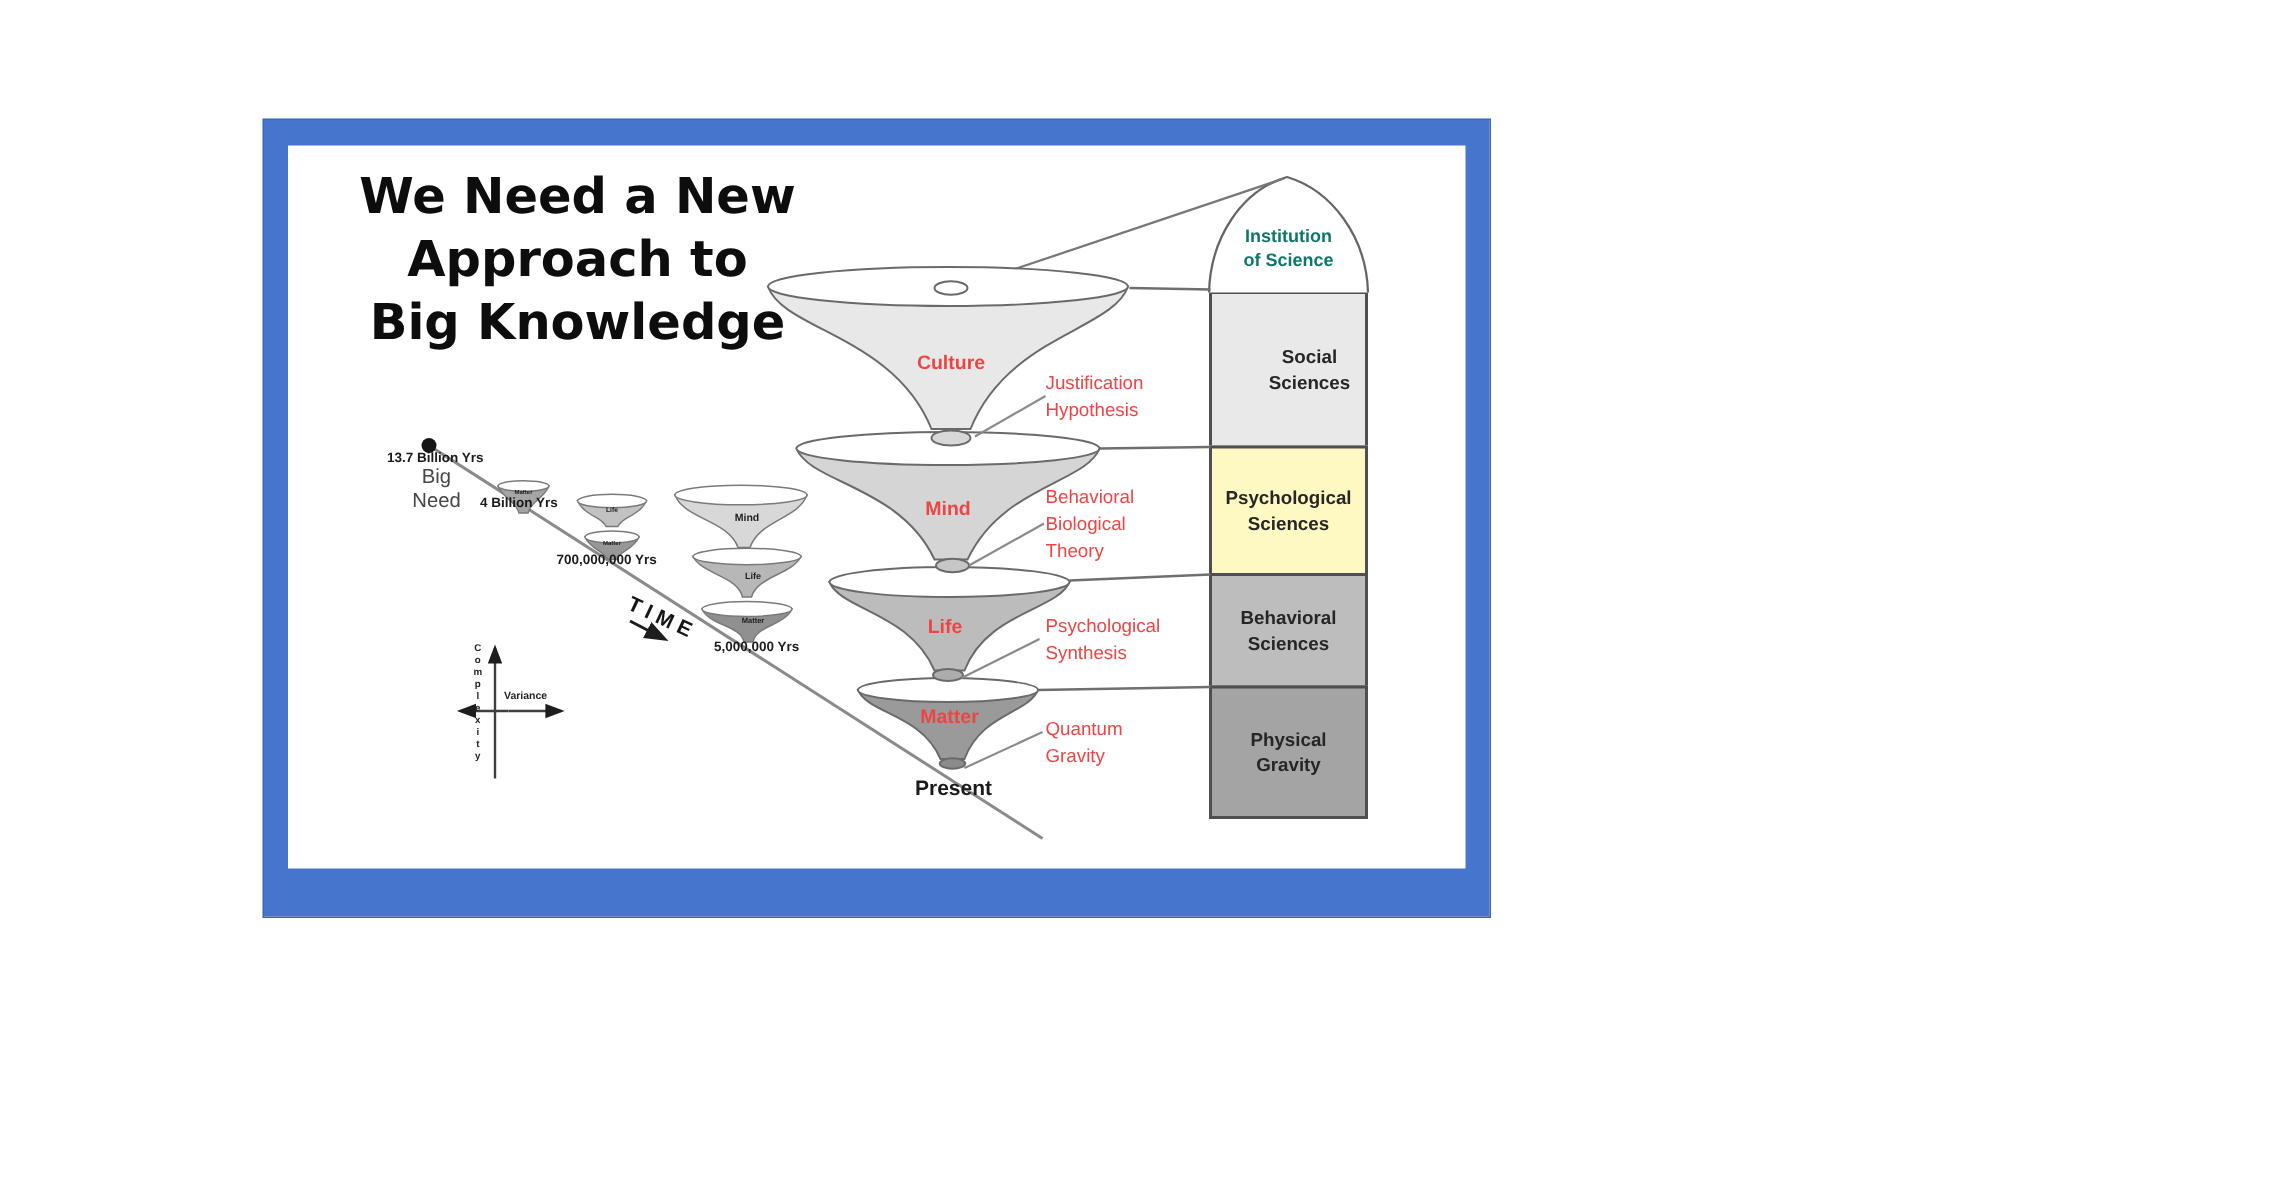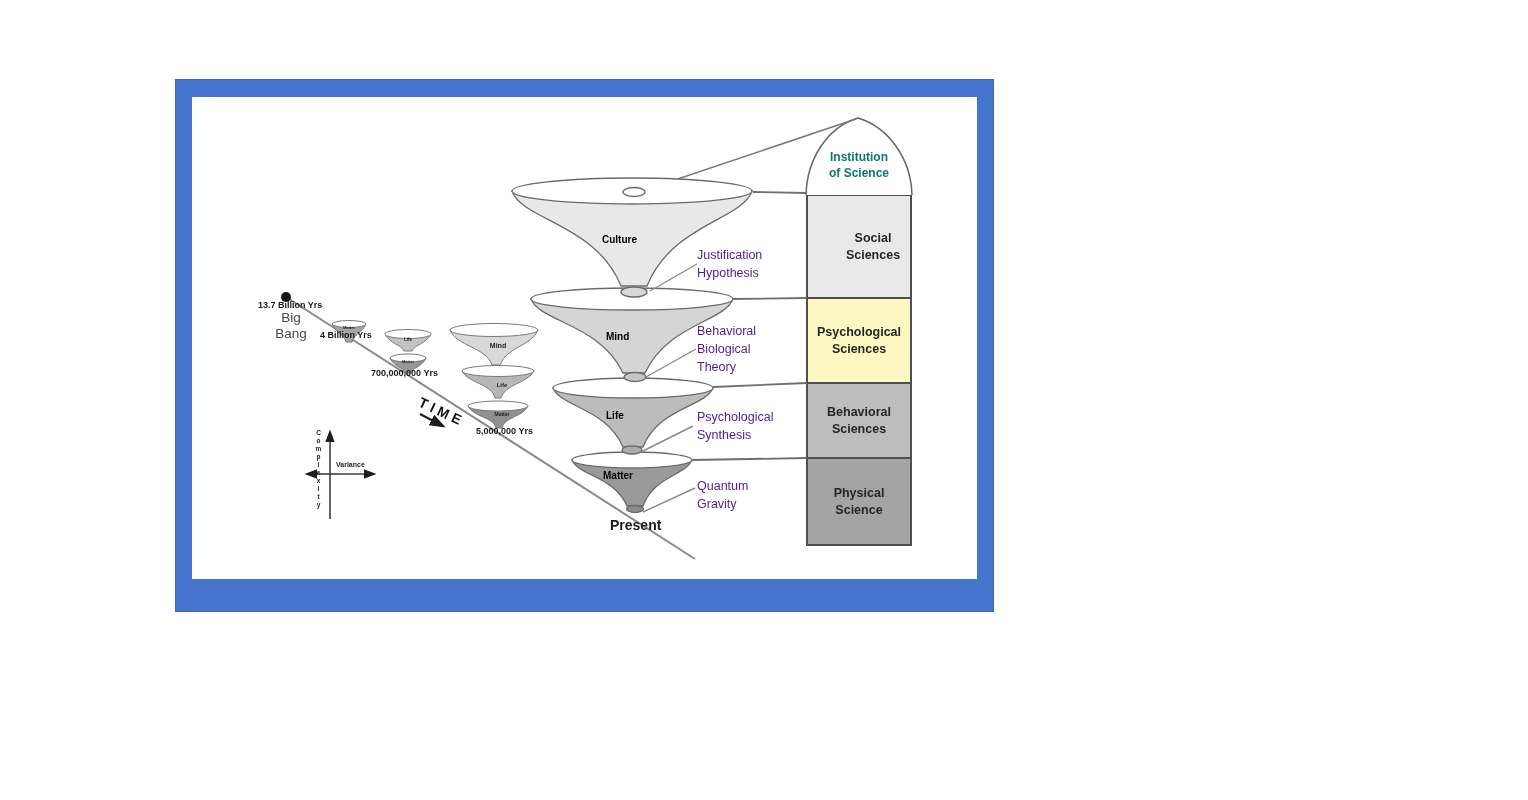--- a/index.html
+++ b/index.html
@@ -20,26 +20,26 @@
   #box-bio{height:77px;background:#bdbdbd;}
   #box-phys{height:89px;background:#a4a4a4;}
   
   #diagram-svg{position:absolute;left:0;top:0;z-index:4;pointer-events:none;}
   
   .lbl{position:absolute;z-index:5;color:#222;white-space:pre-line;}
   #title{left:218px;top:110px;width:334px;text-align:center;font-family:"DejaVu Sans",sans-serif;
          font-weight:800;font-size:33px;line-height:1.28;color:#0d0d0d;letter-spacing:0px;}
   #institution-label{left:810px;top:150px;width:98px;text-align:center;font-weight:bold;
          font-size:12px;line-height:1.3;color:#0f766e;}
-  .funnel-name{font-weight:bold;font-size:10px;color:#000000;}
+  .funnel-name{text-align:center;font-weight:bold;font-size:13px;color:#ef4444;}
   #culture-label{left:602px;top:234px;width:64px;}
   #mind-label{left:606px;top:331px;width:52px;}
   #life-label{left:606px;top:410px;width:48px;}
   #matter-label{left:603px;top:470px;width:60px;}
-  .theory{font-size:12.5px;line-height:1.45;color:#4c1d95;}
+  .theory{font-size:12.5px;line-height:1.45;color:#ef4444;}
   #theory-justification{left:697px;top:246px;width:92px;}
   #theory-bit{left:697px;top:322px;width:86px;}
   #theory-evo{left:697px;top:408px;width:92px;}
   #theory-qg{left:697px;top:477px;width:80px;}
   .timelbl{font-weight:bold;font-size:9px;color:#1a1a1a;}
   #t137{left:258px;top:300px;width:84px;}
   #bigbang{left:267px;top:310px;width:48px;text-align:center;font-size:13.5px;line-height:1.22;
            color:#474747;}
   #t4b{left:320px;top:330px;width:64px;}
   #t700m{left:371px;top:368px;width:84px;}
@@ -69,21 +69,21 @@
   </div>
 
   <div id="science-column">
     <div class="sci-box" id="box-social">Social
 Sciences</div>
     <div class="sci-box" id="box-psych">Psychological
 Sciences</div>
     <div class="sci-box" id="box-bio">Behavioral
 Sciences</div>
     <div class="sci-box" id="box-phys">Physical
-Science</div>
+Gravity</div>
   </div>
 
   <svg id="diagram-svg" width="1528" height="800" viewBox="0 0 1528 800">
     <defs>
       <marker id="arr" markerWidth="9" markerHeight="8" refX="6.5" refY="3" orient="auto">
         <path d="M0,0 L8,3 L0,6 Z" fill="#1d1d1d"></path>
       </marker>
     </defs>
 
     <g>
@@ -155,41 +155,44 @@
 
     <g stroke="#3f3f3f" stroke-width="1.6">
       <line x1="330" y1="519" x2="330" y2="432" marker-end="url(#arr)"></line>
       <line x1="339" y1="474" x2="307" y2="474" marker-end="url(#arr)"></line>
       <line x1="339" y1="474" x2="374" y2="474" marker-end="url(#arr)"></line>
     </g>
 
     <line x1="420" y1="414" x2="443" y2="426" stroke="#1d1d1d" stroke-width="2" marker-end="url(#arr)"></line>
   </svg>
 
+  <div class="lbl" id="title">We Need a New
+Approach to
+Big Knowledge</div>
   <div class="lbl" id="institution-label">Institution
 of Science</div>
 
   <div class="lbl funnel-name" id="culture-label">Culture</div>
   <div class="lbl funnel-name" id="mind-label">Mind</div>
   <div class="lbl funnel-name" id="life-label">Life</div>
   <div class="lbl funnel-name" id="matter-label">Matter</div>
 
   <div class="lbl theory" id="theory-justification">Justification
 Hypothesis</div>
   <div class="lbl theory" id="theory-bit">Behavioral
 Biological
 Theory</div>
   <div class="lbl theory" id="theory-evo">Psychological
 Synthesis</div>
   <div class="lbl theory" id="theory-qg">Quantum
 Gravity</div>
 
   <div class="lbl timelbl" id="t137">13.7 Billion Yrs</div>
   <div class="lbl" id="bigbang">Big
-Bang</div>
+Need</div>
   <div class="lbl timelbl" id="t4b">4 Billion Yrs</div>
   <div class="lbl timelbl" id="t700m">700,000,000 Yrs</div>
   <div class="lbl timelbl" id="t5m">5,000,000 Yrs</div>
   <div class="lbl" id="present-label">Present</div>
   <div class="lbl" id="time-label">TIME</div>
 
   <div class="lbl" id="complexity-label">Complexity</div>
   <div class="lbl" id="variance-label">Variance</div>
 
   <div class="lbl mini-lbl" id="m5-mind">Mind</div>

